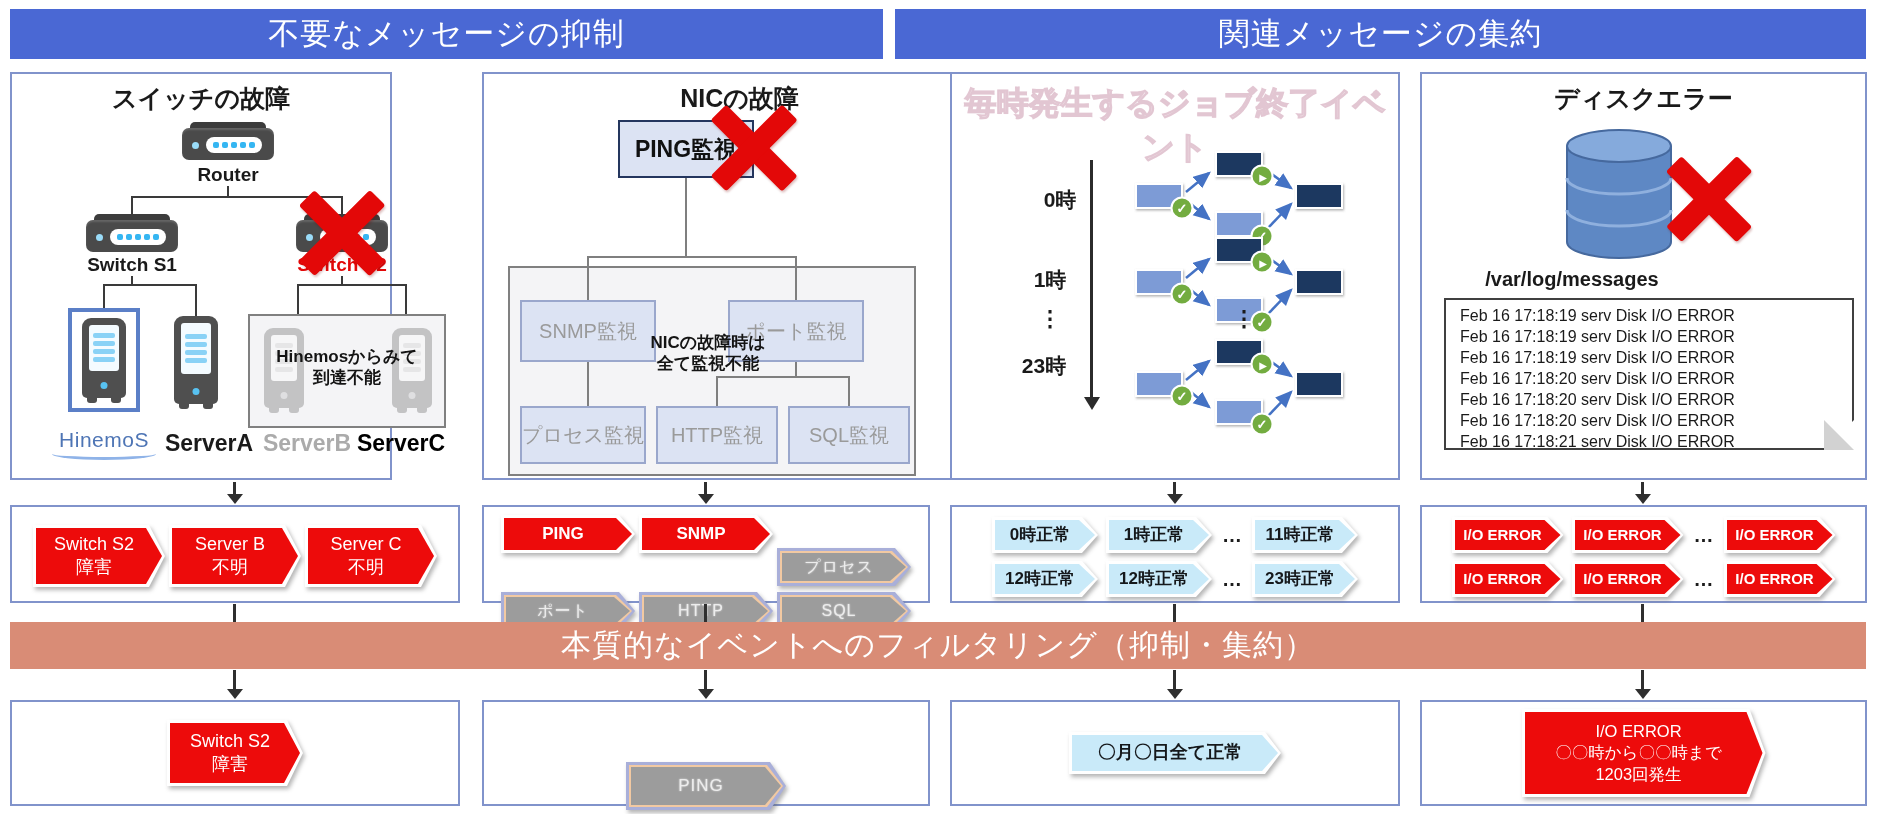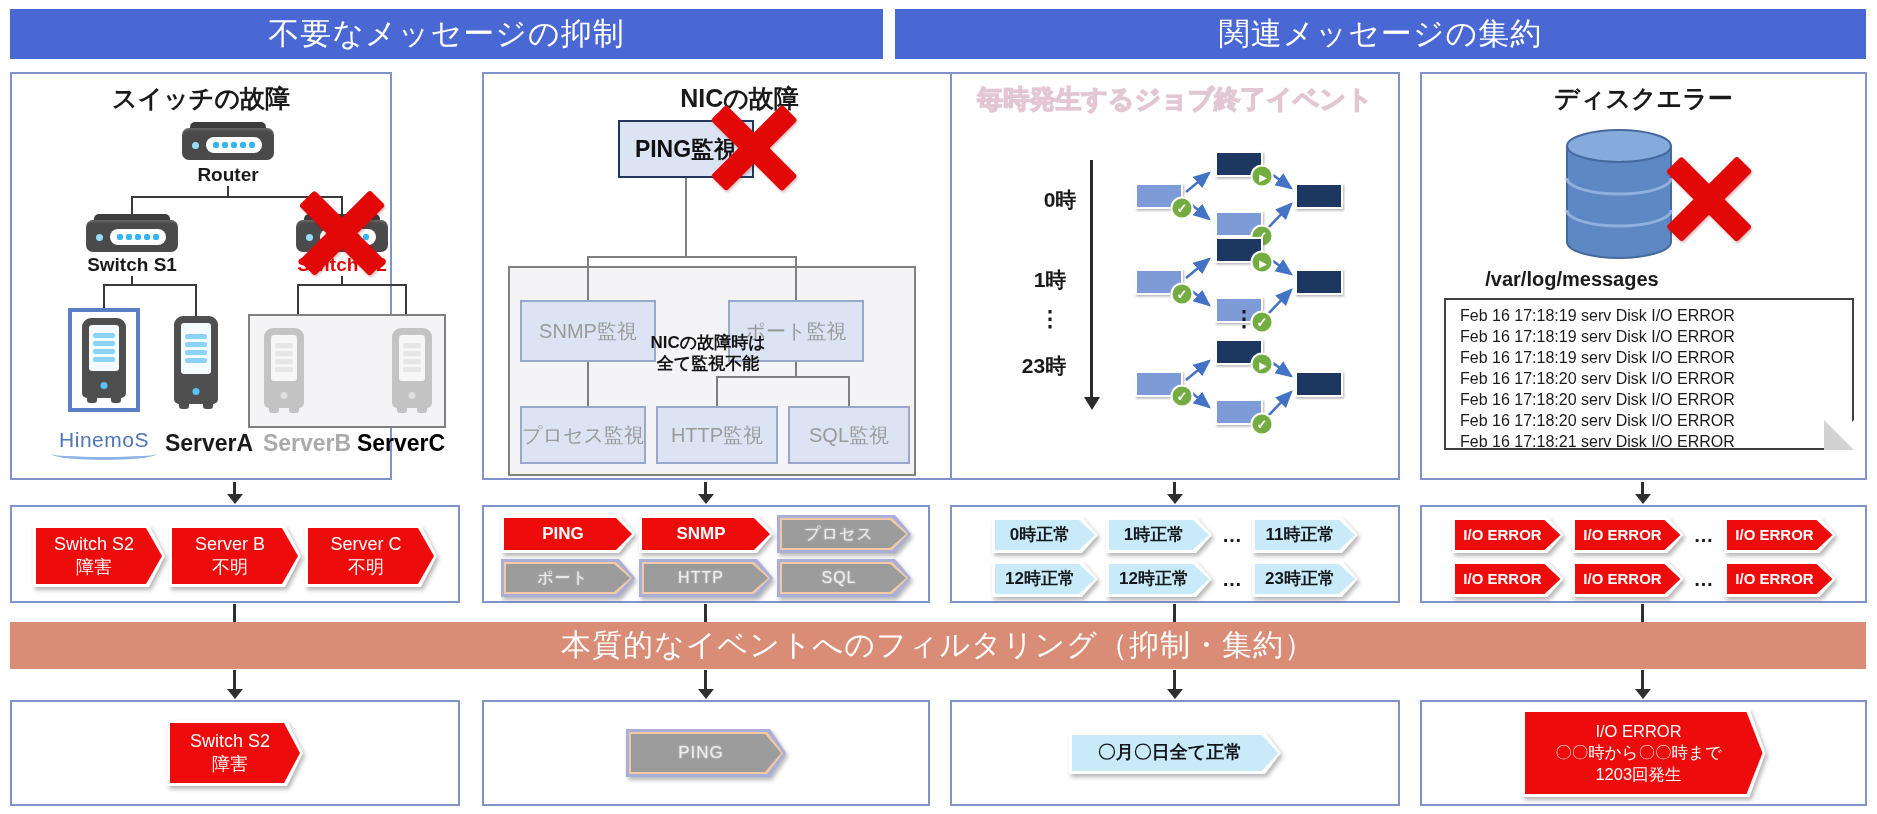--- a/index.html
+++ b/index.html
@@ -26,21 +26,21 @@
   
   .xmark{position:absolute;z-index:8;filter:drop-shadow(1px 2px 1px rgba(120,0,0,.25));}
   .xmark::before,.xmark::after{content:'';position:absolute;left:50%;top:50%;width:106%;height:23%;
        background:#E30808;border-radius:3px;}
   .xmark::before{transform:translate(-50%,-50%) rotate(45deg);}
   .xmark::after{transform:translate(-50%,-50%) rotate(-45deg);}
   
   .bwrap{position:relative;filter:drop-shadow(2px 3px 2px rgba(90,90,90,.45));flex:0 0 auto;}
   .clip{clip-path:polygon(0 0,calc(100% - 16px) 0,100% 50%,calc(100% - 16px) 100%,0 100%);}
   .b-white{background:#fff;padding:3px;width:100%;height:100%;box-sizing:border-box;}
-  .b-lav{background:#A9AFD9;padding:3px;width:100%;height:100%;box-sizing:border-box;}
+  .b-lav{background:#A9AFD9;padding:3px;width:100%;height:100%;box-sizing:border-box;margin-top:33px;}
   .b-peach{background:#F2C9A2;padding:2px;width:100%;height:100%;box-sizing:border-box;}
   .binner{width:100%;height:100%;box-sizing:border-box;display:flex;flex-direction:column;
        align-items:center;justify-content:center;text-align:center;line-height:1.3;padding-right:10px;}
   .b-red{background:#ED0B0B;color:#fff;}
   .b-blue{background:#C9EAF9;color:#15181B;font-weight:600;}
   .b-gray{background:#9C9C9C;color:#EDEDED;letter-spacing:1px;text-shadow:0 0 2px rgba(255,255,255,.75);}
   .mrow{position:absolute;left:0;right:0;display:flex;justify-content:center;align-items:center;gap:6px;}
   .bcenter{position:absolute;inset:0;display:flex;align-items:center;justify-content:center;}
   .dots{font-weight:bold;font-size:20px;color:#1c1c1c;margin:0 2px;}
   
@@ -220,20 +220,24 @@
       <div class="srv faded" style="left:142px;top:12px;width:40px;height:80px;">
         <span class="case"></span>
           <span class="screen">
             <i></i>
             <i></i>
             <i></i>
             <i></i>
           </span>
           <span class="dot"></span>
       </div>
+      <div class="notetext" style="left:0;right:0;top:30px;">
+        <div>Hinemosからみて</div>
+        <div>到達不能</div>
+      </div>
     </div>
 
     <div class="hlogo" style="left:34px;top:354px;width:116px;">
       <span>HinemoS</span>
       <span class="arc"></span>
     </div>
     <div class="lbl" style="left:150px;top:356px;width:94px;font-size:23px;">ServerA</div>
     <div class="lbl" style="left:248px;top:356px;width:94px;font-size:23px;color:#ABABAB;">ServerB</div>
     <div class="lbl" style="left:342px;top:356px;width:94px;font-size:23px;color:#000000;">ServerC</div>
   </div>
@@ -274,21 +278,21 @@
       <span>SQL監視</span>
     </div>
 
     <div class="notetext" style="left:124px;top:258px;width:200px;">
       <div>NICの故障時は</div>
       <div>全て監視不能</div>
     </div>
   </div>
 
   <div class="panel" style="left:950px;top:72px;width:450px;height:408px;">
-    <div class="ptitle ghost" style="font-size:26px;">毎時発生するジョブ終了イベント</div>
+    <div class="ptitle ghost" style="font-size:32px;">毎時発生するジョブ終了イベント</div>
 
     <div class="timeline" style="left:138px;top:86px;height:238px;"></div>
     <div class="lbl" style="left:68px;top:112px;width:80px;font-size:21px;">0時</div>
     <div class="lbl" style="left:58px;top:192px;width:80px;font-size:21px;">1時</div>
     <div class="lbl" style="left:58px;top:232px;width:80px;font-size:22px;">⋮</div>
     <div class="lbl" style="left:52px;top:278px;width:80px;font-size:21px;">23時</div>
 
     <svg class="jobsvg" viewBox="0 0 215 100" style="left:182px;top:74px;">
         <use href="#jobflow"></use>
       </svg>

